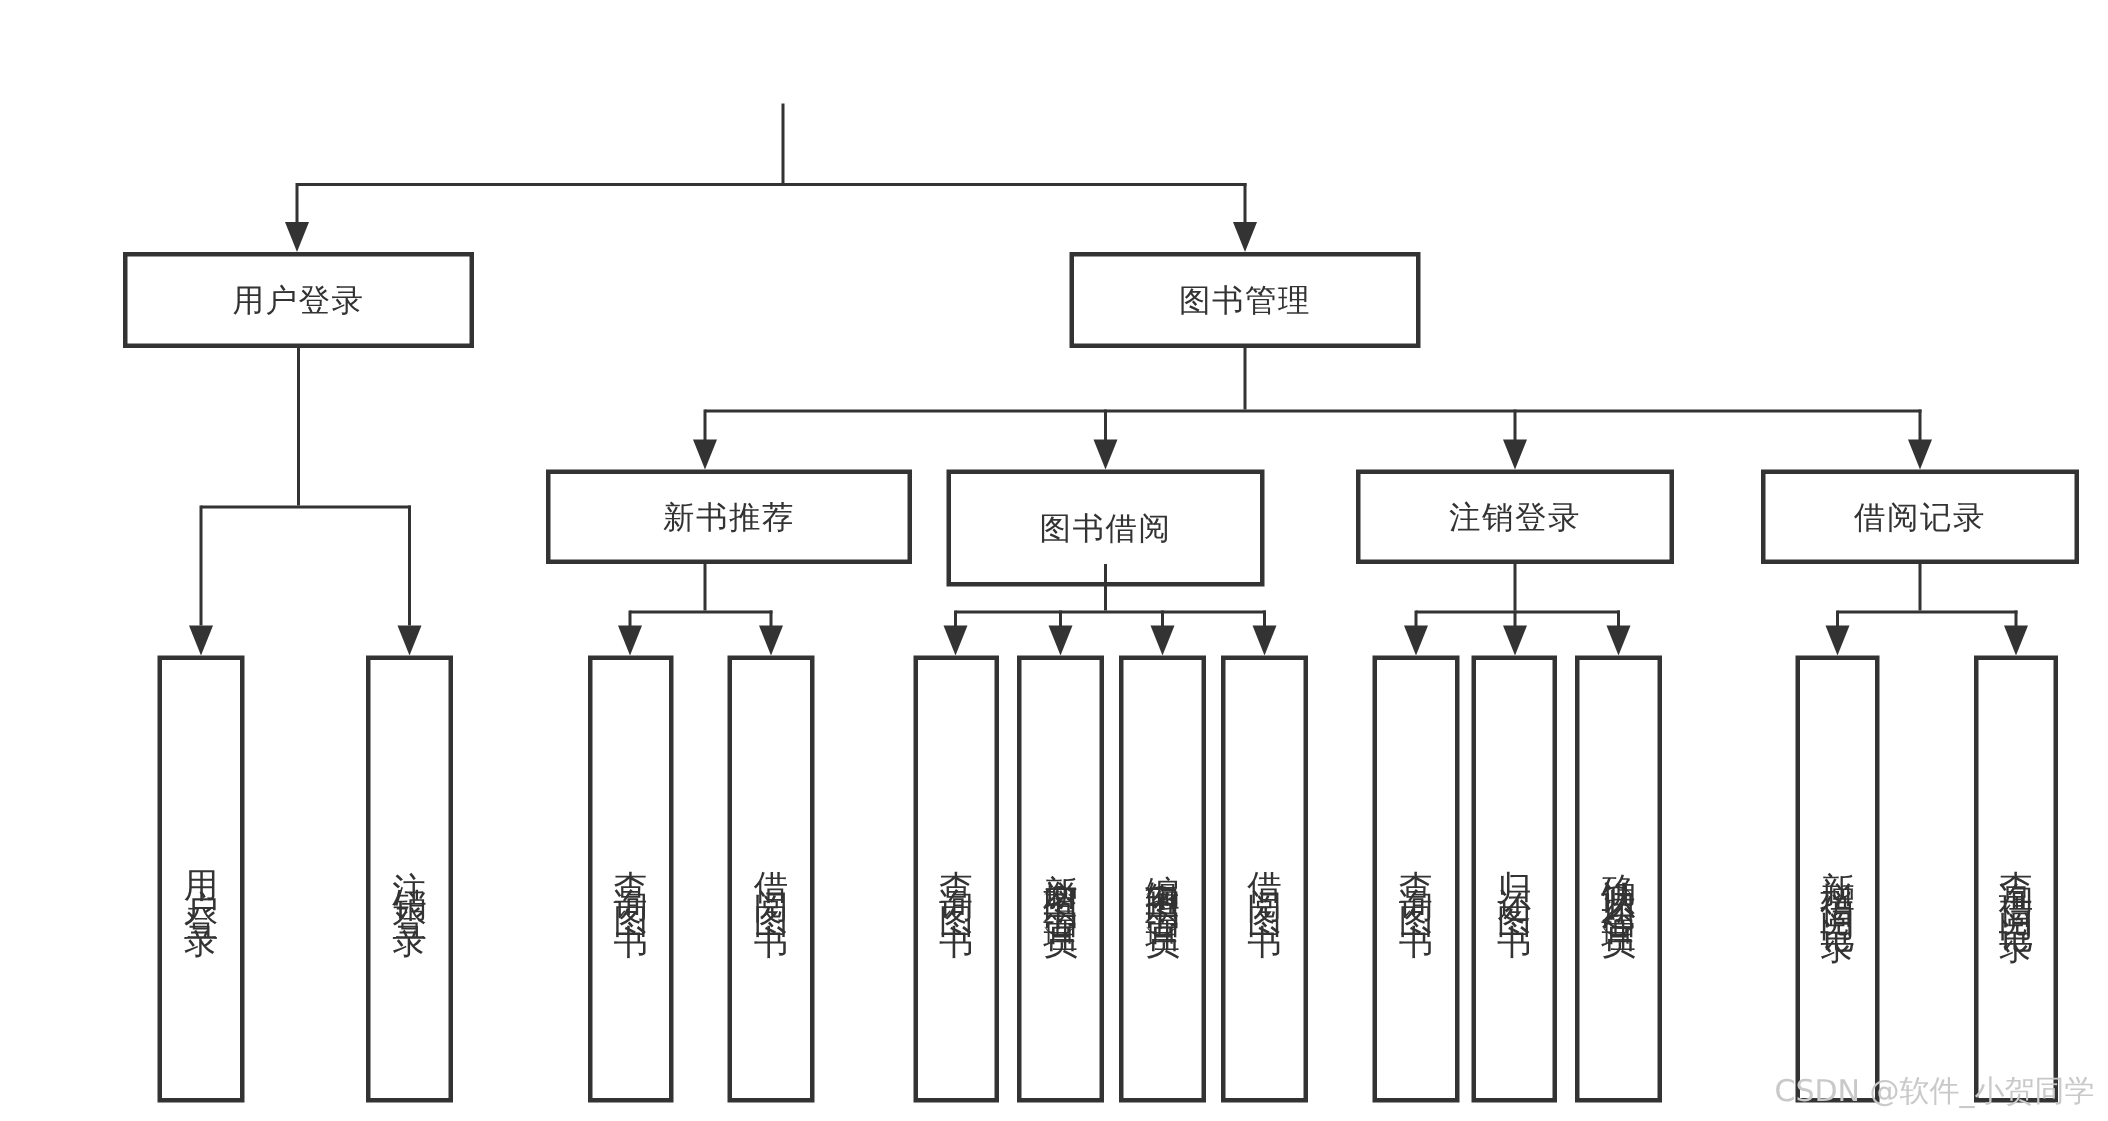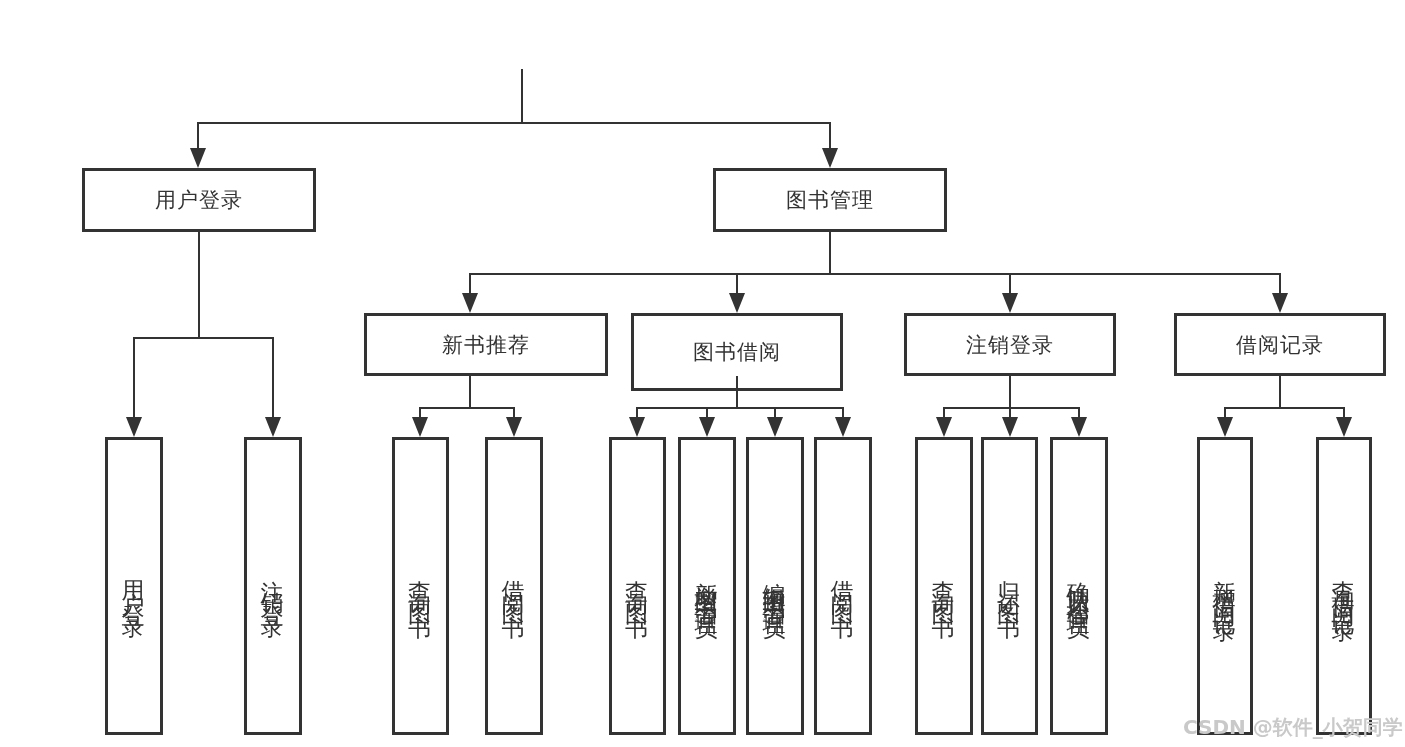--- a/index.html
+++ b/index.html
@@ -24,21 +24,21 @@
   .ls8{letter-spacing:5px;}
   .v{position:absolute;width:2px;background:#333333;}
   .h{position:absolute;height:2px;background:#333333;}
   .arr{
     position:absolute;width:0;height:0;
     border-left:8px solid transparent;border-right:8px solid transparent;
     border-top:20px solid #333333;
   }
   #watermark{
     position:absolute;left:1183px;top:714px;font-size:20px;
-    color:#c9c9c9;white-space:nowrap;z-index:10;font-weight:bold;
+    color:#c9c9c9;white-space:nowrap;z-index:10;
   }
 </style>
 </head>
 <body>
 
 <div id="canvas">
 
 
   <div class="v" style="left:521px;top:69px;height:53px"></div>
   <div class="h" style="left:198px;top:122px;width:633px"></div>

